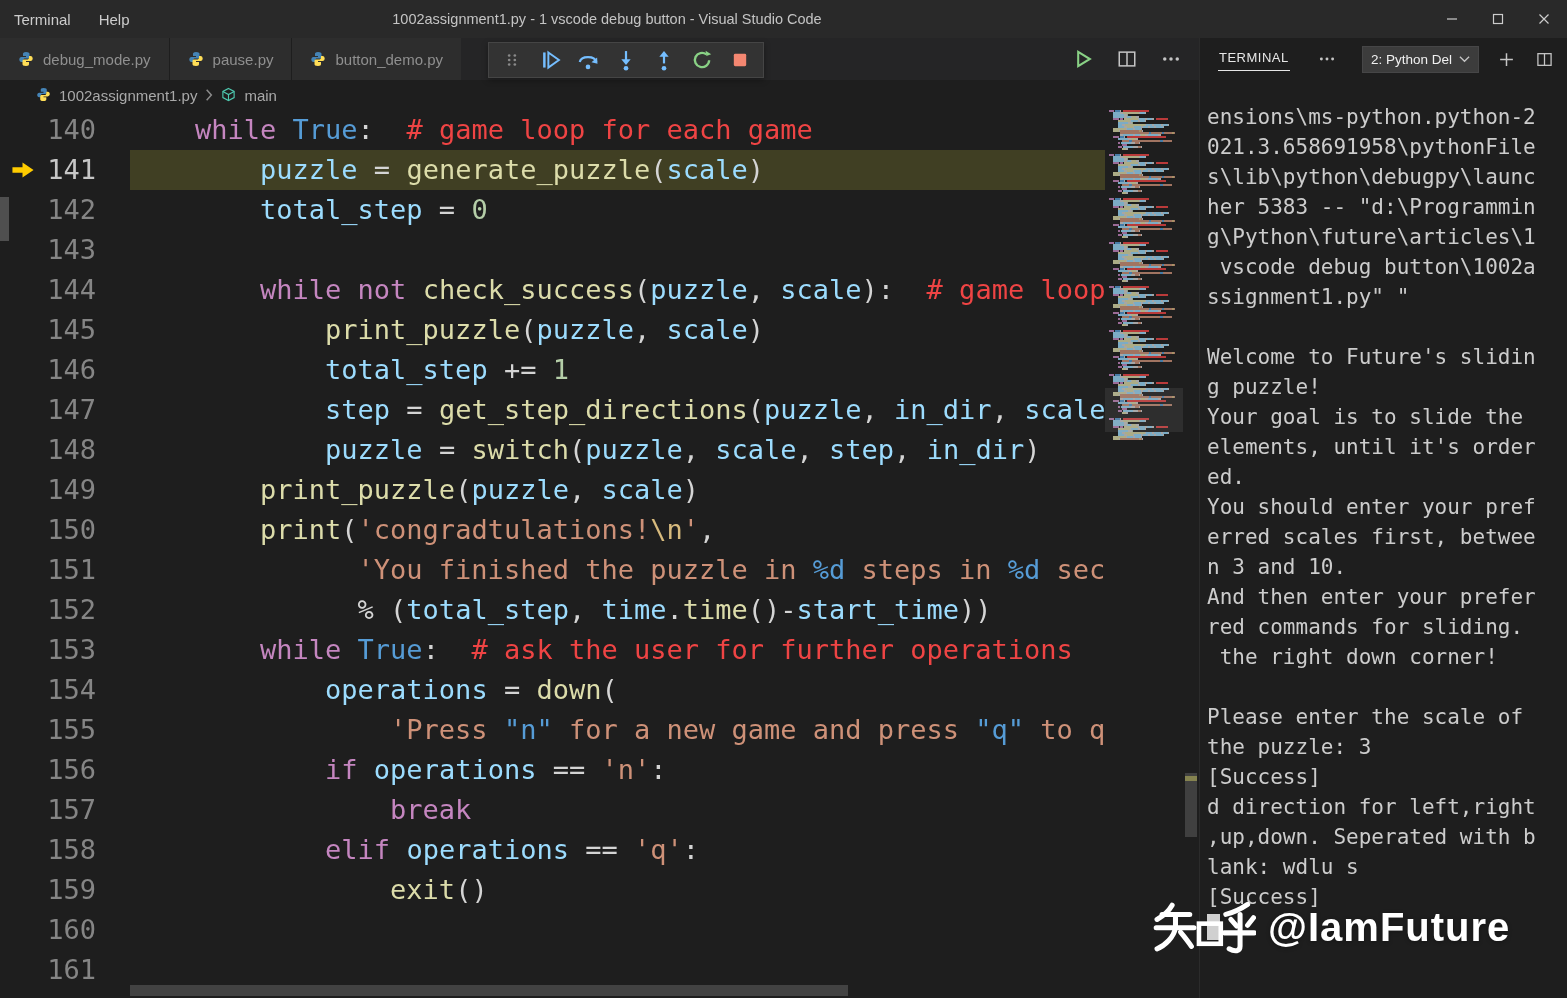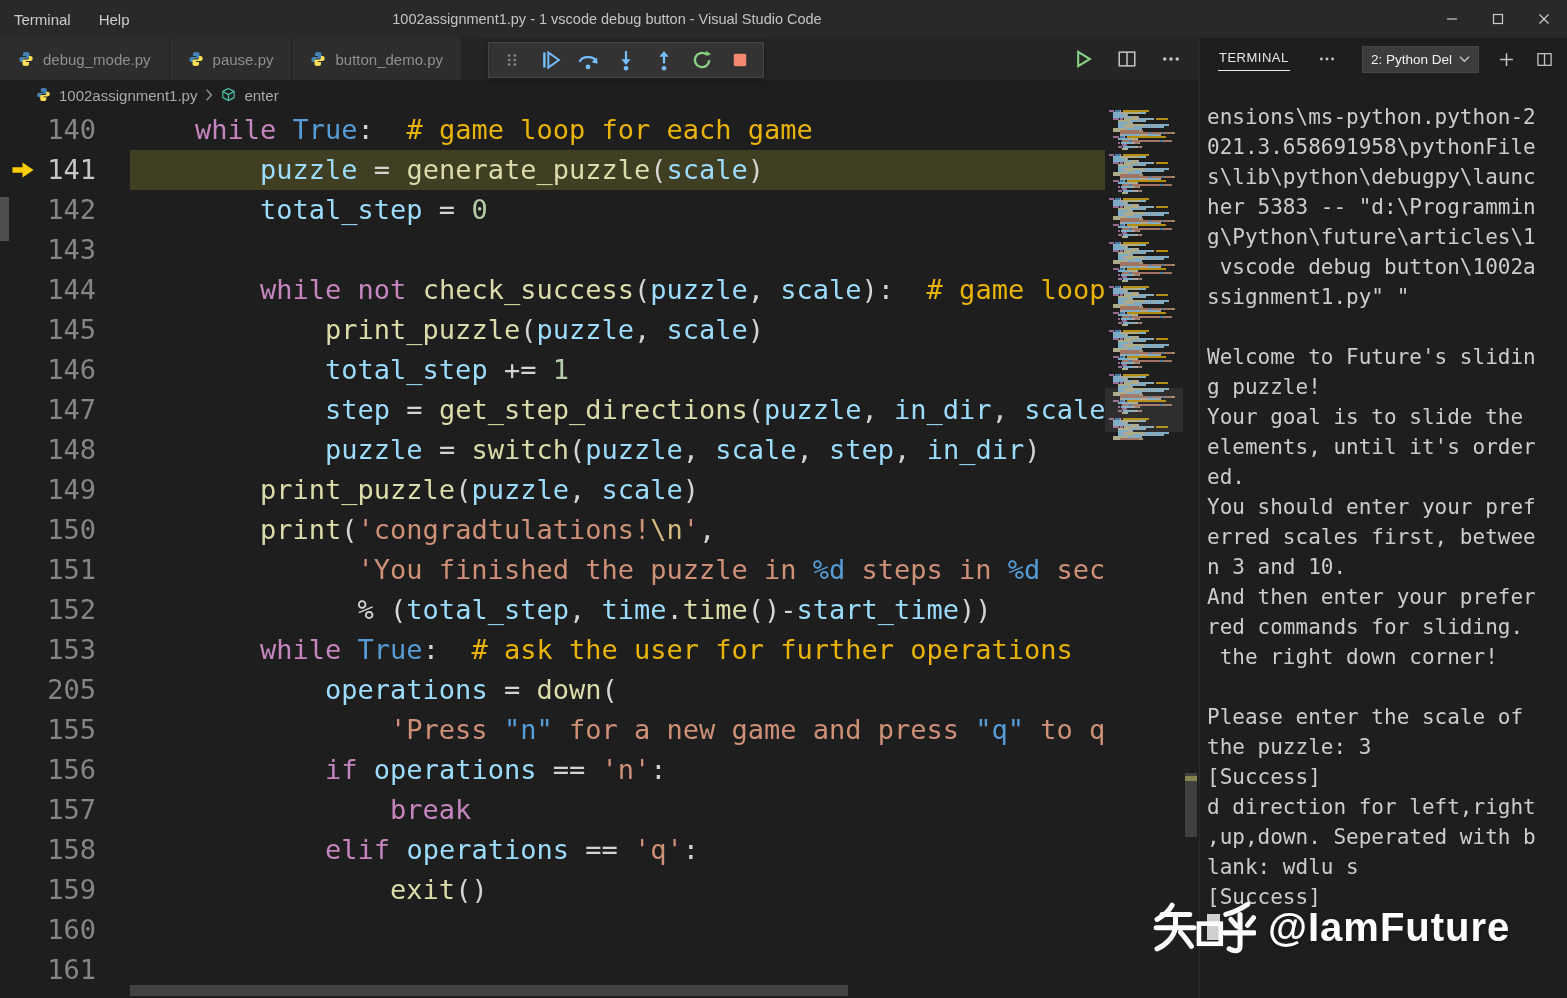--- a/index.html
+++ b/index.html
@@ -40,21 +40,21 @@
   
   .editor { position:relative; height:888px; overflow:hidden; }
   .code-scroll { position:absolute; left:0; top:0; right:94px; bottom:0; overflow:hidden; }
   .cl { display:flex; height:40px; white-space:pre; font-family:"DejaVu Sans Mono", monospace; font-size:27px; line-height:40px; }
   .lg { width:42px; flex:0 0 42px; display:flex; align-items:center; padding-left:10px; }
   .ln { width:54px; flex:0 0 54px; text-align:right; color:#858585; }
   .lc { flex:1; margin-left:34px; overflow:hidden; }
   .cl.cur .ln { color:#c6c6c6; }
   .cl.cur .lc { background:rgba(222,214,60,0.18); }
   .tk-k{color:#c586c0} .tk-b{color:#569cd6} .tk-f{color:#dcdcaa} .tk-v{color:#9cdcfe} .tk-s{color:#ce9178}
-  .tk-e{color:#d7ba7d} .tk-n{color:#b5cea8} .tk-o{color:#d4d4d4} .tk-c{color:#eab308} .tk-t{color:#d4d4d4}
+  .tk-e{color:#d7ba7d} .tk-n{color:#b5cea8} .tk-o{color:#d4d4d4} .tk-c{color:#ef4444} .tk-t{color:#d4d4d4}
   .left-deco { position:absolute; left:0; top:87px; width:9px; height:44px; background:#4f4f4f; }
 
   
   .minimap { position:absolute; top:0; right:16px; width:78px; height:334px; overflow:hidden; }
   .mmr { height:2px; line-height:0; white-space:nowrap; overflow:hidden; }
   .mms { display:inline-block; height:1.4px; margin-top:0.3px; background:currentColor; opacity:.75; vertical-align:top; }
   .mms.sp { background:transparent; }
   .mm-slider { position:absolute; left:0; top:278px; width:100%; height:44px; background:rgba(200,200,200,0.10); }
 
   
@@ -229,21 +229,21 @@
         <span>1002assignment1.py</span>
         <svg width="10" height="14" viewBox="0 0 8 12">
             <path d="M2 1.5L6 6l-4 4.5" fill="none" stroke="#8a8a8a" stroke-width="1.3"></path>
           </svg>
         <span class="bc-icon">
           <svg viewBox="0 0 16 16" width="15" height="15">
               <path d="M8 1.5L14 4.7v6.6L8 14.5 2 11.3V4.7z" fill="none" stroke="#4EC9B0" stroke-width="1.2"></path>
               <path d="M2 4.7L8 8l6-3.3M8 8v6.5" fill="none" stroke="#4EC9B0" stroke-width="1.2"></path>
             </svg>
         </span>
-        <span>enter</span>
+        <span>main</span>
       </div>
 
       <div class="editor">
         <div class="code-scroll">
           <div id="code-lines">
               <div class="cl"><span class="lg"></span><span class="ln">140</span><span class="lc"><span class="tk-t">    </span><span class="tk-k">while</span><span class="tk-t"> </span><span class="tk-b">True</span><span class="tk-o">:</span><span class="tk-t">  </span><span class="tk-c"># game loop for each game</span></span></div>
               <div class="cl cur"><span class="lg"><svg width="26" height="26" viewBox="0 0 16 16">
                     <path d="M1.5 6.3h6.2V3.4L14.5 8l-6.8 4.6V9.7H1.5z" fill="#ffcc00"></path>
                   </svg></span><span class="ln">141</span><span class="lc"><span class="tk-t">        </span><span class="tk-v">puzzle</span><span class="tk-o"> = </span><span class="tk-f">generate_puzzle</span><span class="tk-o">(</span><span class="tk-v">scale</span><span class="tk-o">)</span></span></div>
               <div class="cl"><span class="lg"></span><span class="ln">142</span><span class="lc"><span class="tk-t">        </span><span class="tk-v">total_step</span><span class="tk-o"> = </span><span class="tk-n">0</span></span></div>
@@ -251,21 +251,21 @@
               <div class="cl"><span class="lg"></span><span class="ln">144</span><span class="lc"><span class="tk-t">        </span><span class="tk-k">while</span><span class="tk-t"> </span><span class="tk-k">not</span><span class="tk-t"> </span><span class="tk-f">check_success</span><span class="tk-o">(</span><span class="tk-v">puzzle</span><span class="tk-o">, </span><span class="tk-v">scale</span><span class="tk-o">):</span><span class="tk-t">  </span><span class="tk-c"># game loop</span></span></div>
               <div class="cl"><span class="lg"></span><span class="ln">145</span><span class="lc"><span class="tk-t">            </span><span class="tk-f">print_puzzle</span><span class="tk-o">(</span><span class="tk-v">puzzle</span><span class="tk-o">, </span><span class="tk-v">scale</span><span class="tk-o">)</span></span></div>
               <div class="cl"><span class="lg"></span><span class="ln">146</span><span class="lc"><span class="tk-t">            </span><span class="tk-v">total_step</span><span class="tk-o"> += </span><span class="tk-n">1</span></span></div>
               <div class="cl"><span class="lg"></span><span class="ln">147</span><span class="lc"><span class="tk-t">            </span><span class="tk-v">step</span><span class="tk-o"> = </span><span class="tk-f">get_step_directions</span><span class="tk-o">(</span><span class="tk-v">puzzle</span><span class="tk-o">, </span><span class="tk-v">in_dir</span><span class="tk-o">, </span><span class="tk-v">scale</span></span></div>
               <div class="cl"><span class="lg"></span><span class="ln">148</span><span class="lc"><span class="tk-t">            </span><span class="tk-v">puzzle</span><span class="tk-o"> = </span><span class="tk-f">switch</span><span class="tk-o">(</span><span class="tk-v">puzzle</span><span class="tk-o">, </span><span class="tk-v">scale</span><span class="tk-o">, </span><span class="tk-v">step</span><span class="tk-o">, </span><span class="tk-v">in_dir</span><span class="tk-o">)</span></span></div>
               <div class="cl"><span class="lg"></span><span class="ln">149</span><span class="lc"><span class="tk-t">        </span><span class="tk-f">print_puzzle</span><span class="tk-o">(</span><span class="tk-v">puzzle</span><span class="tk-o">, </span><span class="tk-v">scale</span><span class="tk-o">)</span></span></div>
               <div class="cl"><span class="lg"></span><span class="ln">150</span><span class="lc"><span class="tk-t">        </span><span class="tk-f">print</span><span class="tk-o">(</span><span class="tk-s">'congradtulations!</span><span class="tk-e">\n</span><span class="tk-s">'</span><span class="tk-o">,</span></span></div>
               <div class="cl"><span class="lg"></span><span class="ln">151</span><span class="lc"><span class="tk-t">              </span><span class="tk-s">'You finished the puzzle in </span><span class="tk-b">%d</span><span class="tk-s"> steps in </span><span class="tk-b">%d</span><span class="tk-s"> seconds</span></span></div>
               <div class="cl"><span class="lg"></span><span class="ln">152</span><span class="lc"><span class="tk-t">              </span><span class="tk-o">% (</span><span class="tk-v">total_step</span><span class="tk-o">, </span><span class="tk-v">time</span><span class="tk-o">.</span><span class="tk-f">time</span><span class="tk-o">()-</span><span class="tk-v">start_time</span><span class="tk-o">))</span></span></div>
               <div class="cl"><span class="lg"></span><span class="ln">153</span><span class="lc"><span class="tk-t">        </span><span class="tk-k">while</span><span class="tk-t"> </span><span class="tk-b">True</span><span class="tk-o">:</span><span class="tk-t">  </span><span class="tk-c"># ask the user for further operations</span></span></div>
-              <div class="cl"><span class="lg"></span><span class="ln">205</span><span class="lc"><span class="tk-t">            </span><span class="tk-v">operations</span><span class="tk-o"> = </span><span class="tk-f">down</span><span class="tk-o">(</span></span></div>
+              <div class="cl"><span class="lg"></span><span class="ln">154</span><span class="lc"><span class="tk-t">            </span><span class="tk-v">operations</span><span class="tk-o"> = </span><span class="tk-f">down</span><span class="tk-o">(</span></span></div>
               <div class="cl"><span class="lg"></span><span class="ln">155</span><span class="lc"><span class="tk-t">                </span><span class="tk-s">'Press </span><span class="tk-b">"n"</span><span class="tk-s"> for a new game and press </span><span class="tk-b">"q"</span><span class="tk-s"> to quit'</span></span></div>
               <div class="cl"><span class="lg"></span><span class="ln">156</span><span class="lc"><span class="tk-t">            </span><span class="tk-k">if</span><span class="tk-t"> </span><span class="tk-v">operations</span><span class="tk-o"> == </span><span class="tk-s">'n'</span><span class="tk-o">:</span></span></div>
               <div class="cl"><span class="lg"></span><span class="ln">157</span><span class="lc"><span class="tk-t">                </span><span class="tk-k">break</span></span></div>
               <div class="cl"><span class="lg"></span><span class="ln">158</span><span class="lc"><span class="tk-t">            </span><span class="tk-k">elif</span><span class="tk-t"> </span><span class="tk-v">operations</span><span class="tk-o"> == </span><span class="tk-s">'q'</span><span class="tk-o">:</span></span></div>
               <div class="cl"><span class="lg"></span><span class="ln">159</span><span class="lc"><span class="tk-t">                </span><span class="tk-f">exit</span><span class="tk-o">()</span></span></div>
               <div class="cl"><span class="lg"></span><span class="ln">160</span><span class="lc"></span></div>
               <div class="cl"><span class="lg"></span><span class="ln">161</span><span class="lc"></span></div>
             </div>
         </div>
         <div class="left-deco"></div>

